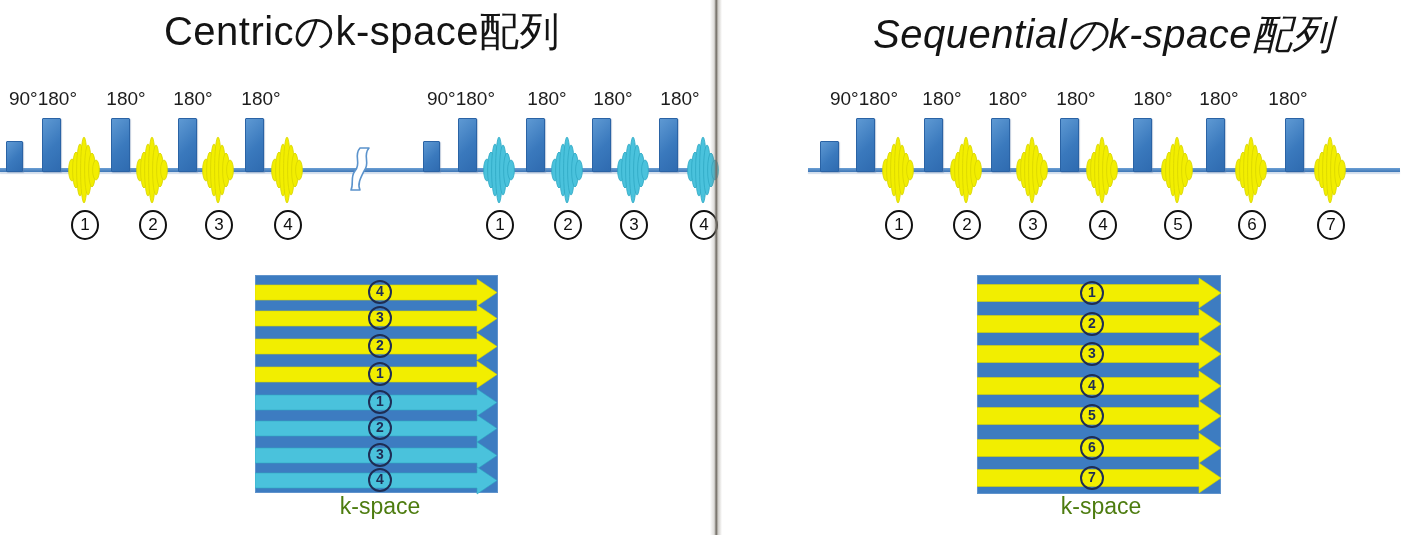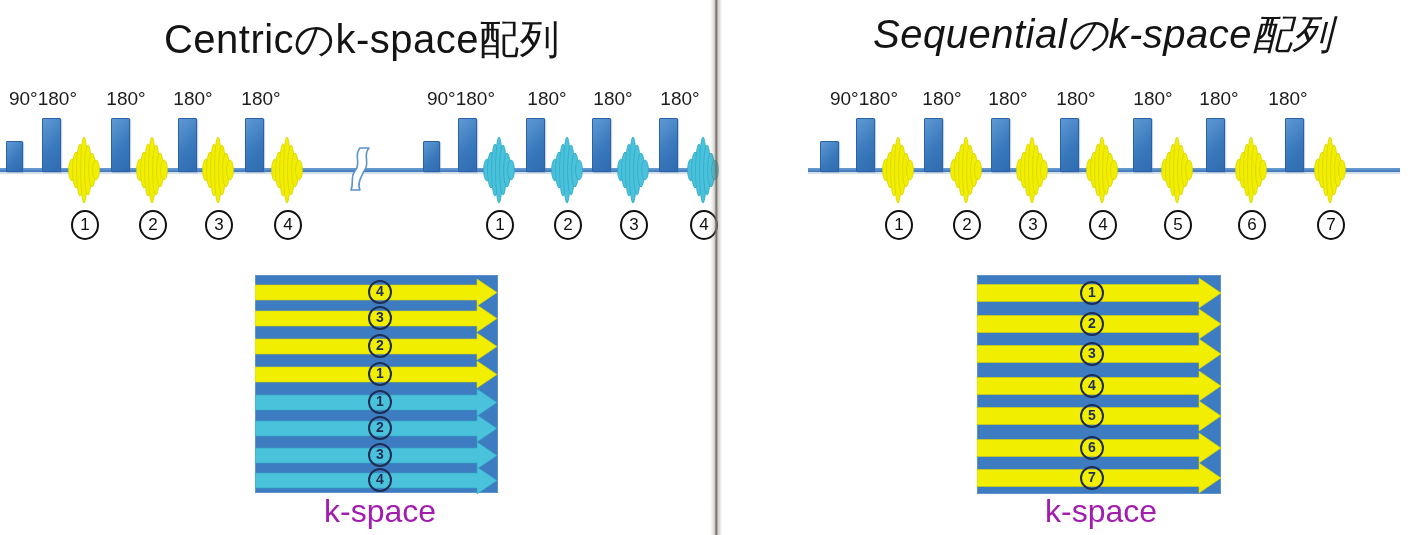--- a/index.html
+++ b/index.html
@@ -5,21 +5,21 @@
   html,body{margin:0;padding:0;background:#ffffff;}
   #stage{
     position:relative;width:1426px;height:535px;background:#ffffff;overflow:hidden;
     font-family:"Liberation Sans", sans-serif;color:#161616;
   }
   .abs{position:absolute;}
   .ctr{text-align:center;}
   
   .title{font-size:40px;letter-spacing:.5px;white-space:nowrap;color:#141414;}
   .subtitle{font-size:24px;color:#1a1a1a;white-space:nowrap;}
-  .title-0{left:122px;top:4px;width:480px;margin-top:8px;}
+  .title-0{left:122px;top:4px;width:480px;}
   .subtitle-0{left:212px;top:46px;width:300px;}
   .title-1{left:823px;top:7px;width:560px;font-style:italic;}
   .subtitle-1{left:967px;top:56px;width:300px;}
   
   .baseline{height:4px;background:linear-gradient(#6b9fd4,#3f77b6);box-shadow:0 2px 1px rgba(130,160,200,.35);}
   .baseline-0{left:0;top:168px;width:712px;}
   .baseline-1{left:808px;top:168px;width:592px;}
   
   .pulse{position:absolute;background:linear-gradient(135deg,#5e99d3 0%,#3a79bd 55%,#2f6bb0 100%);
          border:1px solid #2a63a5;border-radius:1px;box-shadow:1px 1px 1px rgba(100,130,170,.4);}
@@ -33,21 +33,21 @@
   
   .cnum{position:absolute;top:210px;width:24px;height:26px;border:2px solid #101010;border-radius:50%;
         color:#101010;font-size:17px;line-height:26px;text-align:center;background:transparent;}
   
   .kbox{position:absolute;background:#3d7cc1;box-shadow:inset 0 0 0 1px rgba(255,255,255,.18);}
   .kbox-0{left:255px;top:275px;width:243px;height:218px;}
   .kbox-1{left:977px;top:275px;width:244px;height:219px;}
   .arrow{position:absolute;left:0;}
   .anum{position:absolute;width:20px;height:20px;border:2px solid #1e2d54;border-radius:50%;
         color:#1e2d54;font-size:14px;line-height:19px;text-align:center;font-weight:bold;background:transparent;}
-  .klabel{font-size:32px;color:#a21caf;width:170px;white-space:nowrap;}
+  .klabel{font-size:23px;color:#4d7c0f;width:170px;white-space:nowrap;}
   .klabel-0{left:295px;top:493px;}
   .klabel-1{left:1016px;top:493px;}
   
   .divider{left:710px;top:0;width:12px;height:535px;
      background:linear-gradient(to right, rgba(255,255,255,0) 0%, rgba(120,115,105,.25) 35%,
                 #6f6a62 52%, rgba(150,145,135,.45) 68%, rgba(255,255,255,0) 100%);}
   .break-icon{left:346px;top:147px;}
 </style>
 </head>
 <body>

